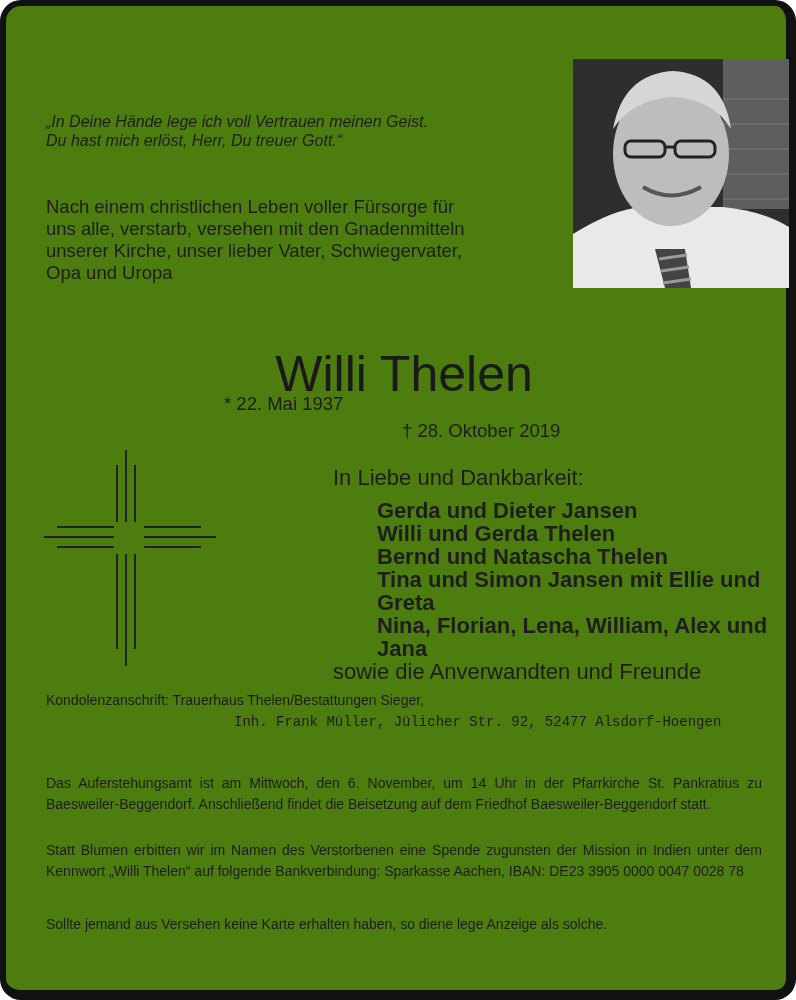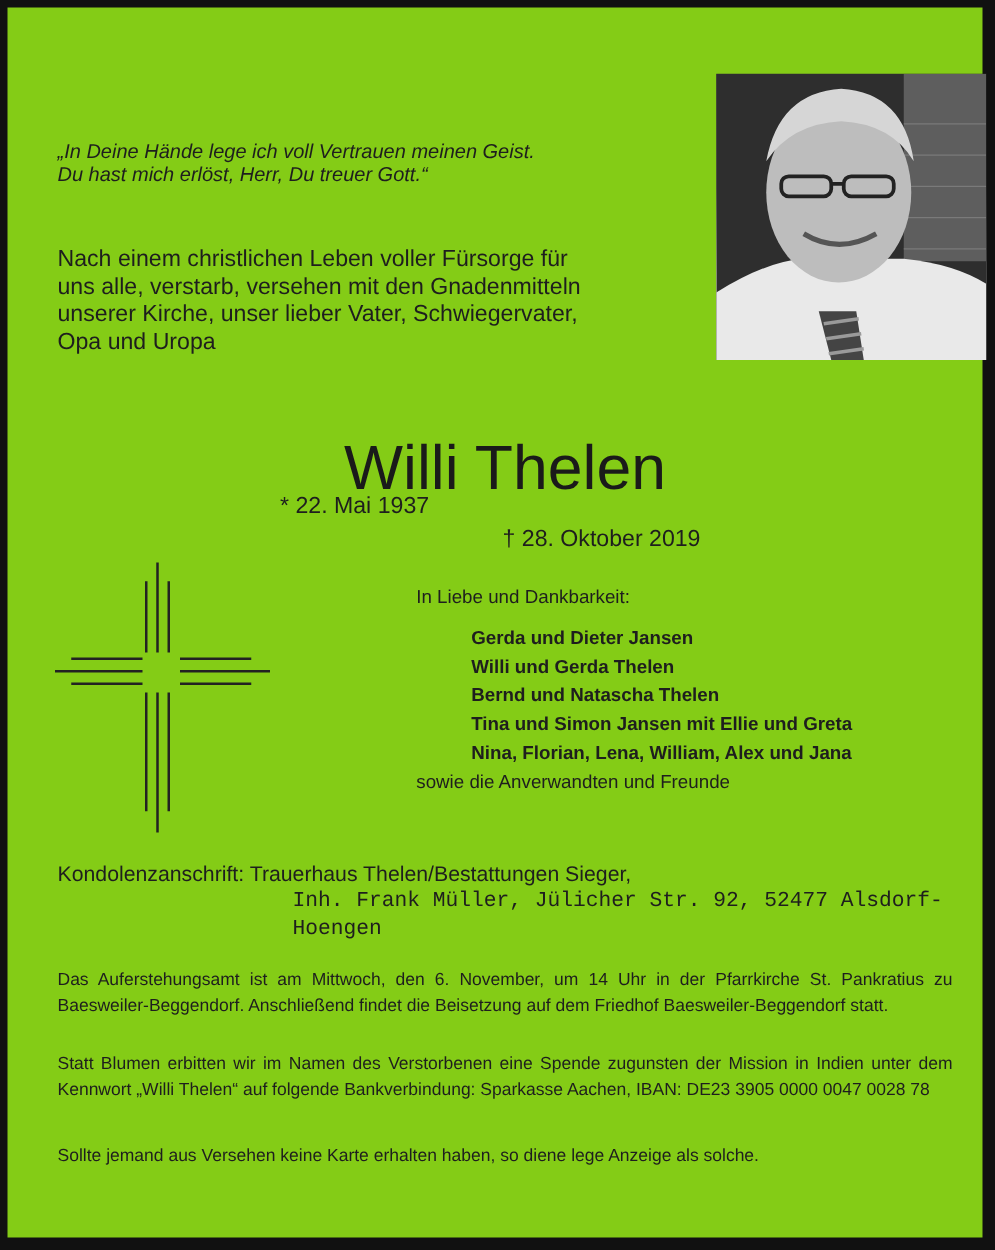--- a/index.html
+++ b/index.html
@@ -1,38 +1,38 @@
 <!DOCTYPE html>
 <html><head>
   <meta charset="utf-8">
   <style>
     html, body { margin: 0; padding: 0; background: #ffffff; }
     body { width: 796px; height: 1000px; position: relative; overflow: hidden; }
     .frame {
       position: absolute; left: 0; top: 0; width: 796px; height: 1000px;
-      box-sizing: border-box; background: #84cc16;
+      box-sizing: border-box; background: #4d7c0f;
       border-top: 6px solid #111; border-left: 6px solid #111;
-      border-right: 10px solid #111; border-bottom: 10px solid #111;
+      border-right: 10px solid #111; border-bottom: 10px solid #111; border-radius: 21px;
     }
     .txt { font-family: "Liberation Sans", sans-serif; color: #1e1e1e; position: absolute; margin: 0; }
     .quote { left: 40px; top: 106px; font-size: 16px; font-style: italic; line-height: 19px; }
     .intro { left: 40px; top: 190px; font-size: 18.5px; line-height: 22px; }
     .photo {
       position: absolute; left: 567px; top: 53px; width: 216px; height: 229px; overflow: hidden;
       background: linear-gradient(180deg, #3a3a3a 0%, #555 40%, #d9d9d9 70%, #eaeaea 100%);
     }
     .name { left: 0; width: 796px; top: 338px; text-align: center; font-size: 50px; line-height: 60px; color: #1a1a1a; }
     .dates { left: 0; width: 796px; top: 371px; font-size: 18.5px; }
     .dates .birth { position: absolute; left: 218px; top: 16px; white-space: nowrap; }
     .dates .death { position: absolute; left: 396px; top: 0; white-space: nowrap; margin-top: 43px; }
     .cross { position: absolute; left: 38px; top: 440px; width: 176px; height: 222px; }
-    .survivors { left: 327px; top: 460px; font-size: 15px; line-height: 23px; }
+    .survivors { left: 327px; top: 460px; font-size: 22px; line-height: 23px; }
     .survivors .intro-line { margin-bottom: 10px; }
     .survivors .b { font-weight: bold; margin-left: 44px; }
-    .address { left: 40px; top: 683px; font-size: 17px; line-height: 22px; }
+    .address { left: 40px; top: 683px; font-size: 14px; line-height: 22px; }
     .address .row2 { padding-left: 188px; font-family: Liberation Mono, monospace; }
     .body-block { left: 40px; width: 716px; font-size: 14px; line-height: 20.5px; text-align: justify; }
     .p1 { top: 767px; }
     .p2 { top: 834px; }
     .p3 { top: 908px; }
   </style>
 </head>
 <body>
 
 <div class="frame">

